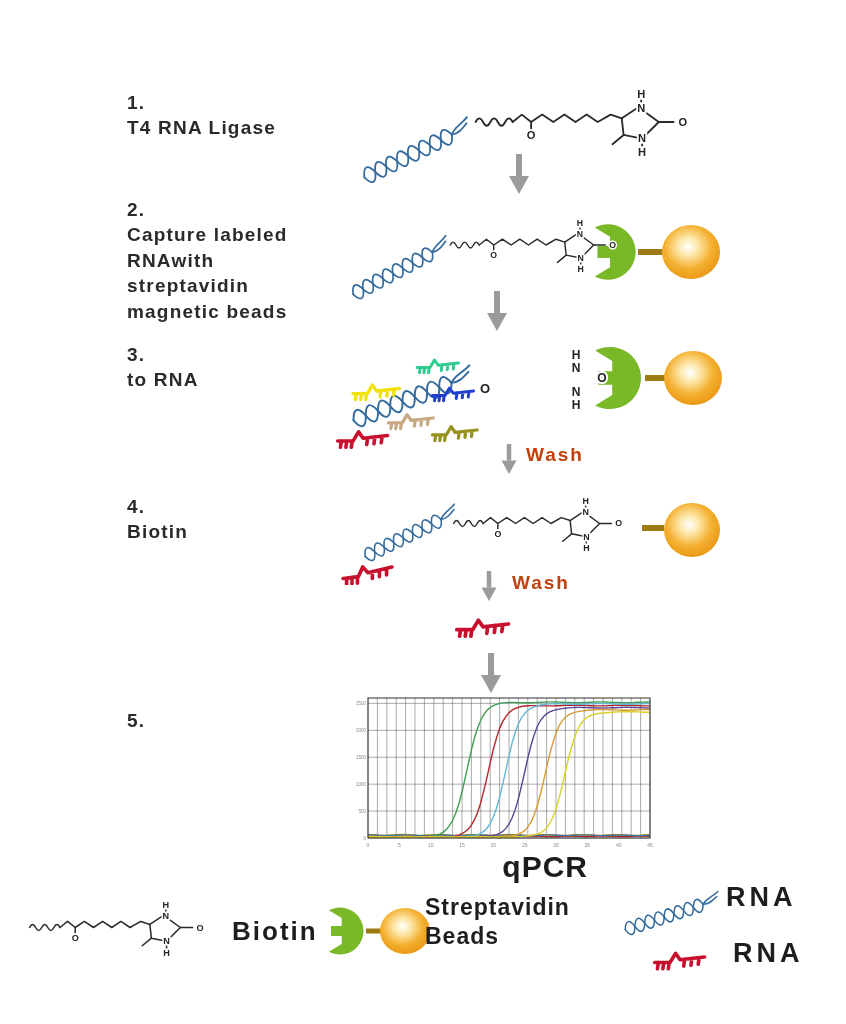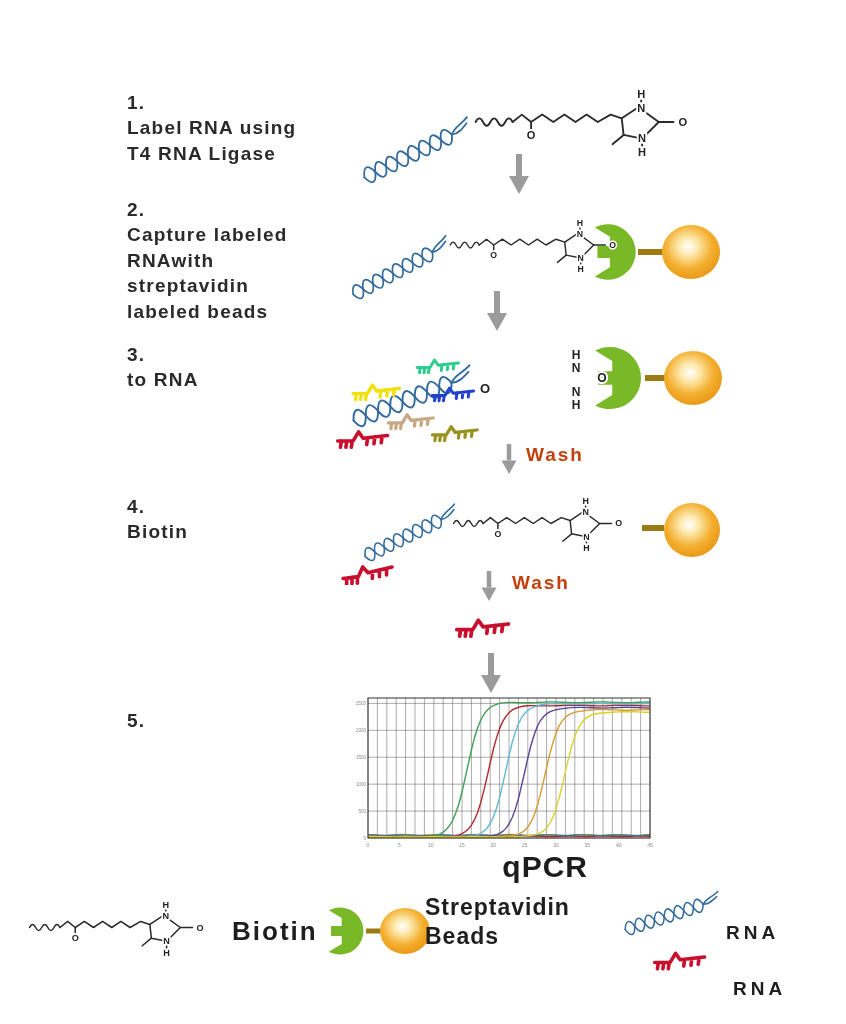--- a/index.html
+++ b/index.html
@@ -5,21 +5,21 @@
   html,body{margin:0;padding:0;background:#fff;}
   .canvas{position:relative;width:846px;height:1024px;background:#fff;overflow:hidden;
           font-family:"Liberation Sans",sans-serif;color:#2b2b2b;}
   .abs{position:absolute;}
   .step{font-size:19px;font-weight:600;letter-spacing:1.2px;line-height:1.34;color:#2a2a2a;}
   .wash{font-size:19px;font-weight:600;letter-spacing:2px;color:#c2410c;}
   .qpcr-title{font-size:30px;font-weight:600;letter-spacing:1px;color:#1c1c1c;text-align:right;width:160px;}
   .lg-label{font-weight:600;color:#1e1e1e;}
   .biotin-label{font-size:26px;letter-spacing:2px;}
   .strep-label{font-size:23px;line-height:1.28;letter-spacing:1px;}
-  .rna-label{font-size:19px;letter-spacing:4px;margin-top:40px;}
+  .rna-label{font-size:27px;letter-spacing:4px;}
   svg text.atom{font-family:"Liberation Sans",sans-serif;font-size:12px;fill:#222;
      text-anchor:middle;paint-order:stroke;stroke:#ffffff;stroke-width:4px;font-weight:600;}
   svg text.atom-plain{font-family:"Liberation Sans",sans-serif;font-size:13px;fill:#222;
      text-anchor:middle;paint-order:stroke;stroke:#ffffff;stroke-width:4px;font-weight:600;}
 </style>
 </head>
 <body>
 
 <div class="canvas">
 
@@ -61,42 +61,41 @@
         <text class="atom" x="226" y="44">O</text>
         <text class="atom" x="182" y="62">N</text>
         <text class="atom" x="182" y="77">H</text>
         <text class="atom" x="62" y="58">O</text>
       </symbol>
     </defs>
   </svg>
 
   <div class="abs step" style="left:127px;top:90px;width:220px;">
     <div>1.</div>
-    <div>Label RNA using</div>
     <div>T4 RNA Ligase</div>
   </div>
 
   <svg class="abs" style="left:335px;top:85px;" width="380" height="115" viewBox="0 0 380 115">
     <g transform="translate(28,93) rotate(-26) scale(0.76)" color="#336b9e">
       <use href="#helix" x="0" y="-18" width="160" height="36"></use>
     </g>
     <use href="#biochain" x="138" y="0" width="242" height="74"></use>
   </svg>
 
   <svg class="abs" style="left:507px;top:153px;" width="24" height="42" viewBox="0 0 24 40">
     <rect x="9" y="0" width="6" height="22" fill="#9b9b9b"></rect>
       <polygon points="2,22 22,22 12,40" fill="#9b9b9b"></polygon>
   </svg>
 
   <div class="abs step" style="left:127px;top:197px;width:230px;">
     <div>2.</div>
     <div>Capture labeled</div>
     <div>RNAwith</div>
     <div>streptavidin</div>
-    <div>labeled beads</div>
+    <div>magnetic beads</div>
   </div>
 
   <svg class="abs" style="left:330px;top:200px;" width="420" height="110" viewBox="0 0 420 110">
     <use href="#strep" x="245" y="19" width="66" height="66" color="#79b928"></use>
     <line x1="308" y1="52" x2="334" y2="52" stroke="#9c7b12" stroke-width="6"></line>
     <ellipse cx="361" cy="52" rx="29" ry="27" fill="url(#beadGrad)"></ellipse>
     <g transform="translate(22,95) rotate(-28) scale(0.70)" color="#336b9e">
       <use href="#helix" x="0" y="-18" width="160" height="36"></use>
     </g>
     <use href="#biochain" x="118" y="16" width="190" height="58"></use>

